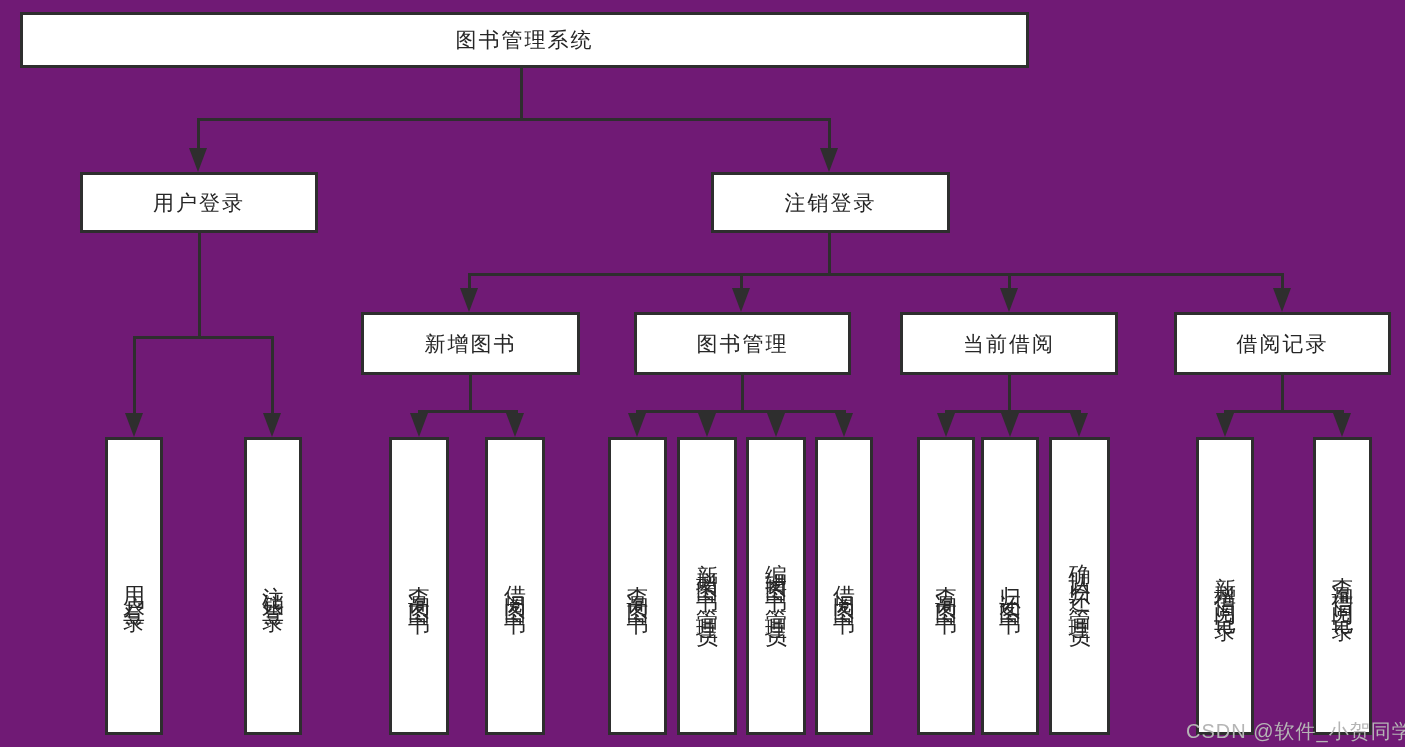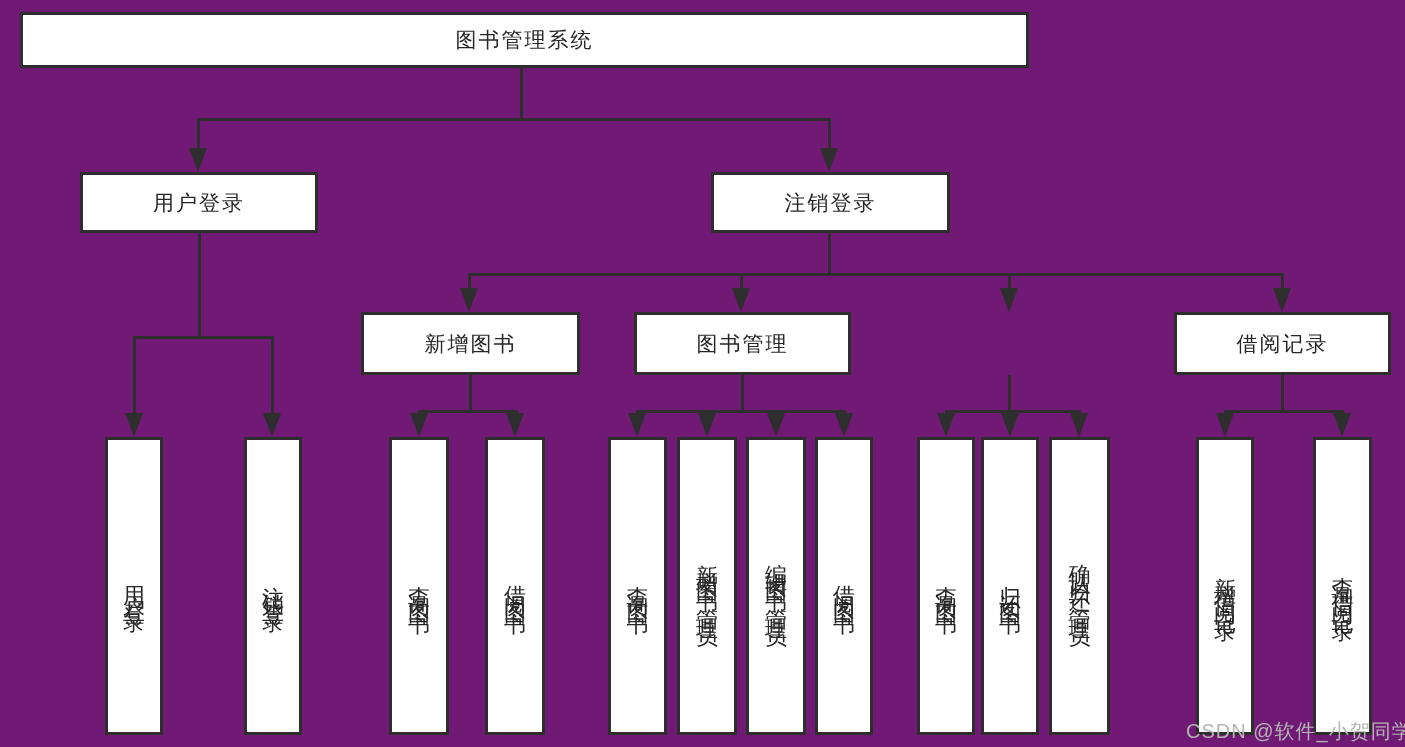--- a/index.html
+++ b/index.html
@@ -36,20 +36,21 @@
   <div class="box h" style="left:20px;top:12px;width:1009px;height:56px">图书管理系统</div>
 
   <div class="box h" style="left:80px;top:172px;width:238px;height:61px">用户登录</div>
 
   <div class="box h" style="left:711px;top:172px;width:239px;height:61px">注销登录</div>
 
   <div class="box h" style="left:361px;top:312px;width:219px;height:63px">新增图书</div>
 
   <div class="box h" style="left:634px;top:312px;width:217px;height:63px">图书管理</div>
 
+  <div class="box h" style="left:900px;top:312px;width:218px;height:63px">当前借阅</div>
 
   <div class="box h" style="left:1174px;top:312px;width:217px;height:63px">借阅记录</div>
 
   <div class="box v" style="left:105px;top:437px;width:58px;height:298px">用户登录</div>
 
   <div class="box v" style="left:244px;top:437px;width:58px;height:298px">注销登录</div>
 
   <div class="box v" style="left:389px;top:437px;width:60px;height:298px">查询图书</div>
 
   <div class="box v" style="left:485px;top:437px;width:60px;height:298px">借阅图书</div>

